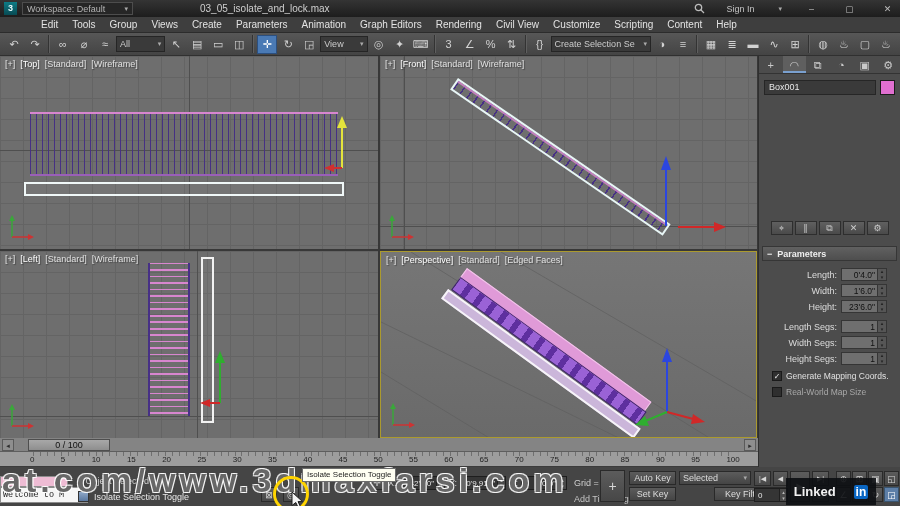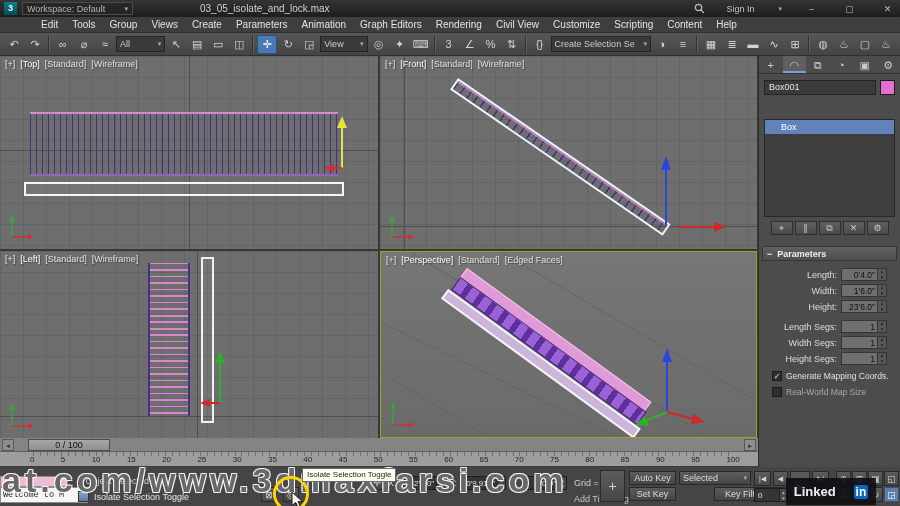--- a/index.html
+++ b/index.html
@@ -290,23 +290,20 @@
   <div class="cp-tabs">
     <div class="cptab">+</div>
     <div class="cptab on">◠</div>
     <div class="cptab">⧉</div>
     <div class="cptab">◔</div>
     <div class="cptab">▣</div>
     <div class="cptab">⚙</div>
   </div>
   <div class="cp-name">Box001</div>
   <div class="cp-swatch"></div>
-  <div class="cp-stack">
-    <div class="stack-row">Box</div>
-  </div>
   <div class="cp-stackbtns">
     <div class="sbtn">⌖</div>
     <div class="sbtn">∥</div>
     <div class="sbtn">⧉</div>
     <div class="sbtn">✕</div>
     <div class="sbtn">⚙</div>
   </div>
   <div class="cp-roll">
     <span>−</span>
     <span>Parameters</span>

